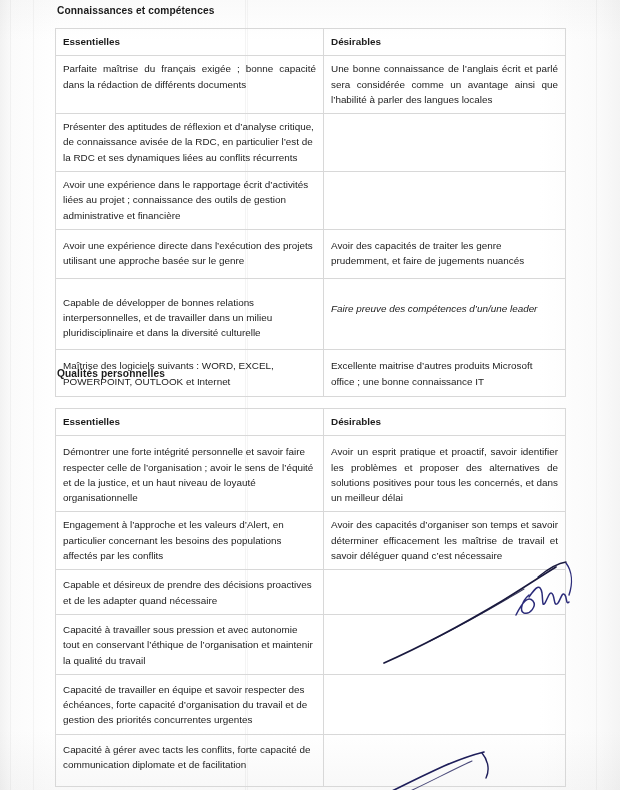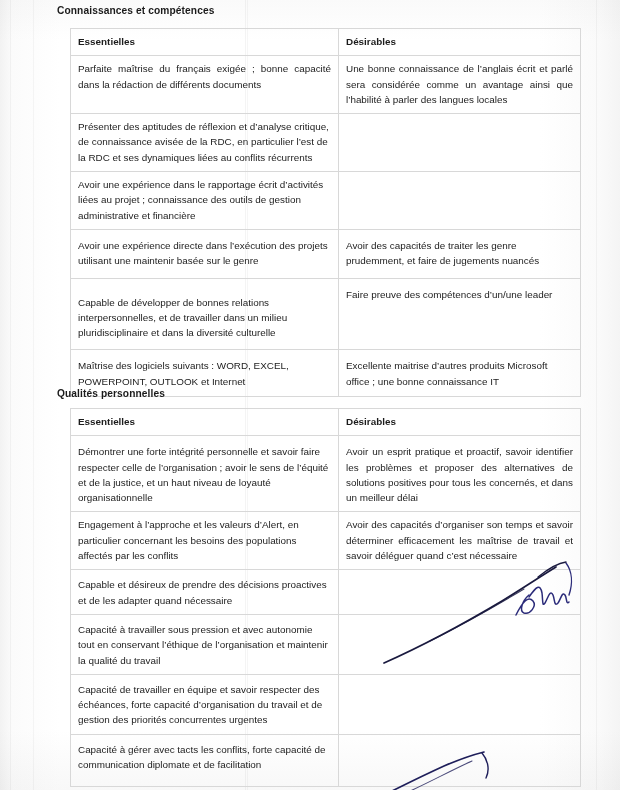--- a/index.html
+++ b/index.html
@@ -49,21 +49,21 @@
     left: 57px;
     font-size: 10.2px;
     font-weight: bold;
     color: #1b1b1b;
     letter-spacing: 0.01em;
     white-space: nowrap;
   }
 
   table.doc-table {
     position: absolute;
-    left: 70px;
+    left: 55px;
     width: 510px;
     border-collapse: collapse;
     table-layout: fixed;
   }
   table.doc-table td {
     border: 1px solid #d8d8d8;
     vertical-align: top;
     padding: 5px 7px 6px 7px;
     font-size: 9.9px;
     line-height: 15.3px;
@@ -121,35 +121,35 @@
         </tr>
         <tr>
           <td>Présenter des aptitudes de réflexion et d’analyse critique, de connaissance avisée de la RDC, en particulier l’est de la RDC et ses dynamiques liées au conflits récurrents</td>
           <td class="empty"></td>
         </tr>
         <tr>
           <td>Avoir une expérience dans le rapportage écrit d’activités liées au projet ; connaissance des outils de gestion administrative et financière</td>
           <td class="empty"></td>
         </tr>
         <tr>
-          <td style="padding-top:8px;padding-bottom:9px;">Avoir une expérience directe dans l’exécution des projets utilisant une maintenir basée sur le genre</td>
+          <td style="padding-top:8px;padding-bottom:9px;">Avoir une expérience directe dans l’exécution des projets utilisant une approche basée sur le genre</td>
           <td style="padding-top:8px;padding-bottom:9px;">Avoir des capacités de traiter les genre prudemment, et faire de jugements nuancés</td>
         </tr>
         <tr>
           <td style="padding-top:16px;padding-bottom:9px;">Capable de développer de bonnes relations interpersonnelles, et de travailler dans un milieu pluridisciplinaire et dans la diversité culturelle</td>
-          <td style="padding-top:8px;padding-bottom:9px;">Faire preuve des compétences d’un/une leader</td>
+          <td style="padding-top:22px;padding-bottom:9px;font-style:italic;">Faire preuve des compétences d’un/une leader</td>
         </tr>
         <tr>
           <td style="padding-top:8px;padding-bottom:7px;">Maîtrise des logiciels suivants : WORD, EXCEL, POWERPOINT, OUTLOOK et Internet</td>
           <td style="padding-top:8px;padding-bottom:7px;">Excellente maitrise d’autres produits Microsoft office ; une bonne connaissance IT</td>
         </tr>
       </tbody>
     </table>
 
-    <div class="section-title" style="top:388px;">Qualités personnelles</div>
+    <div class="section-title" style="top:368px;">Qualités personnelles</div>
 
     <table class="doc-table" style="top:408px;">
       <colgroup>
           <col class="c1">
           <col class="c2">
         </colgroup>
       <tbody>
         <tr>
           <td class="hdr">Essentielles</td>
           <td class="hdr">Désirables</td>

